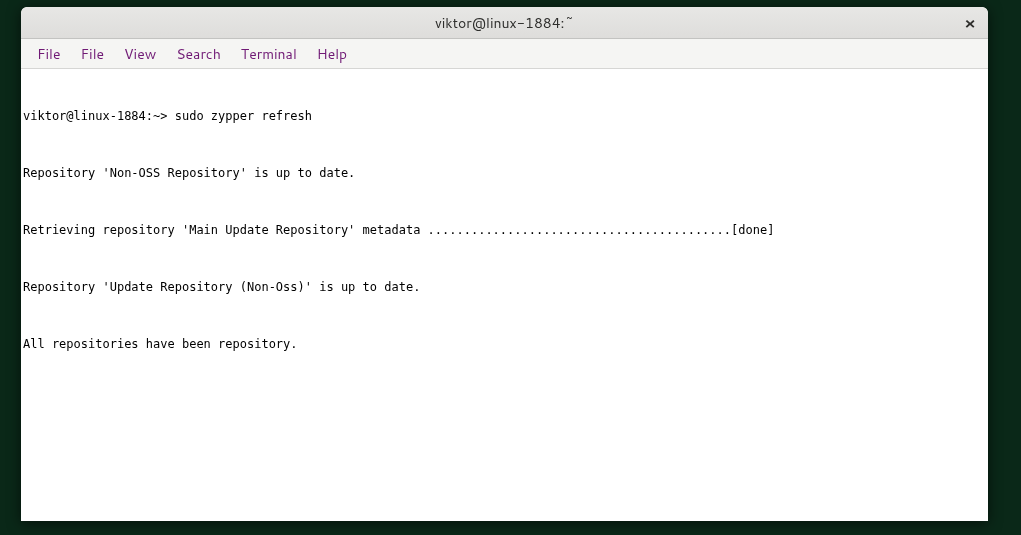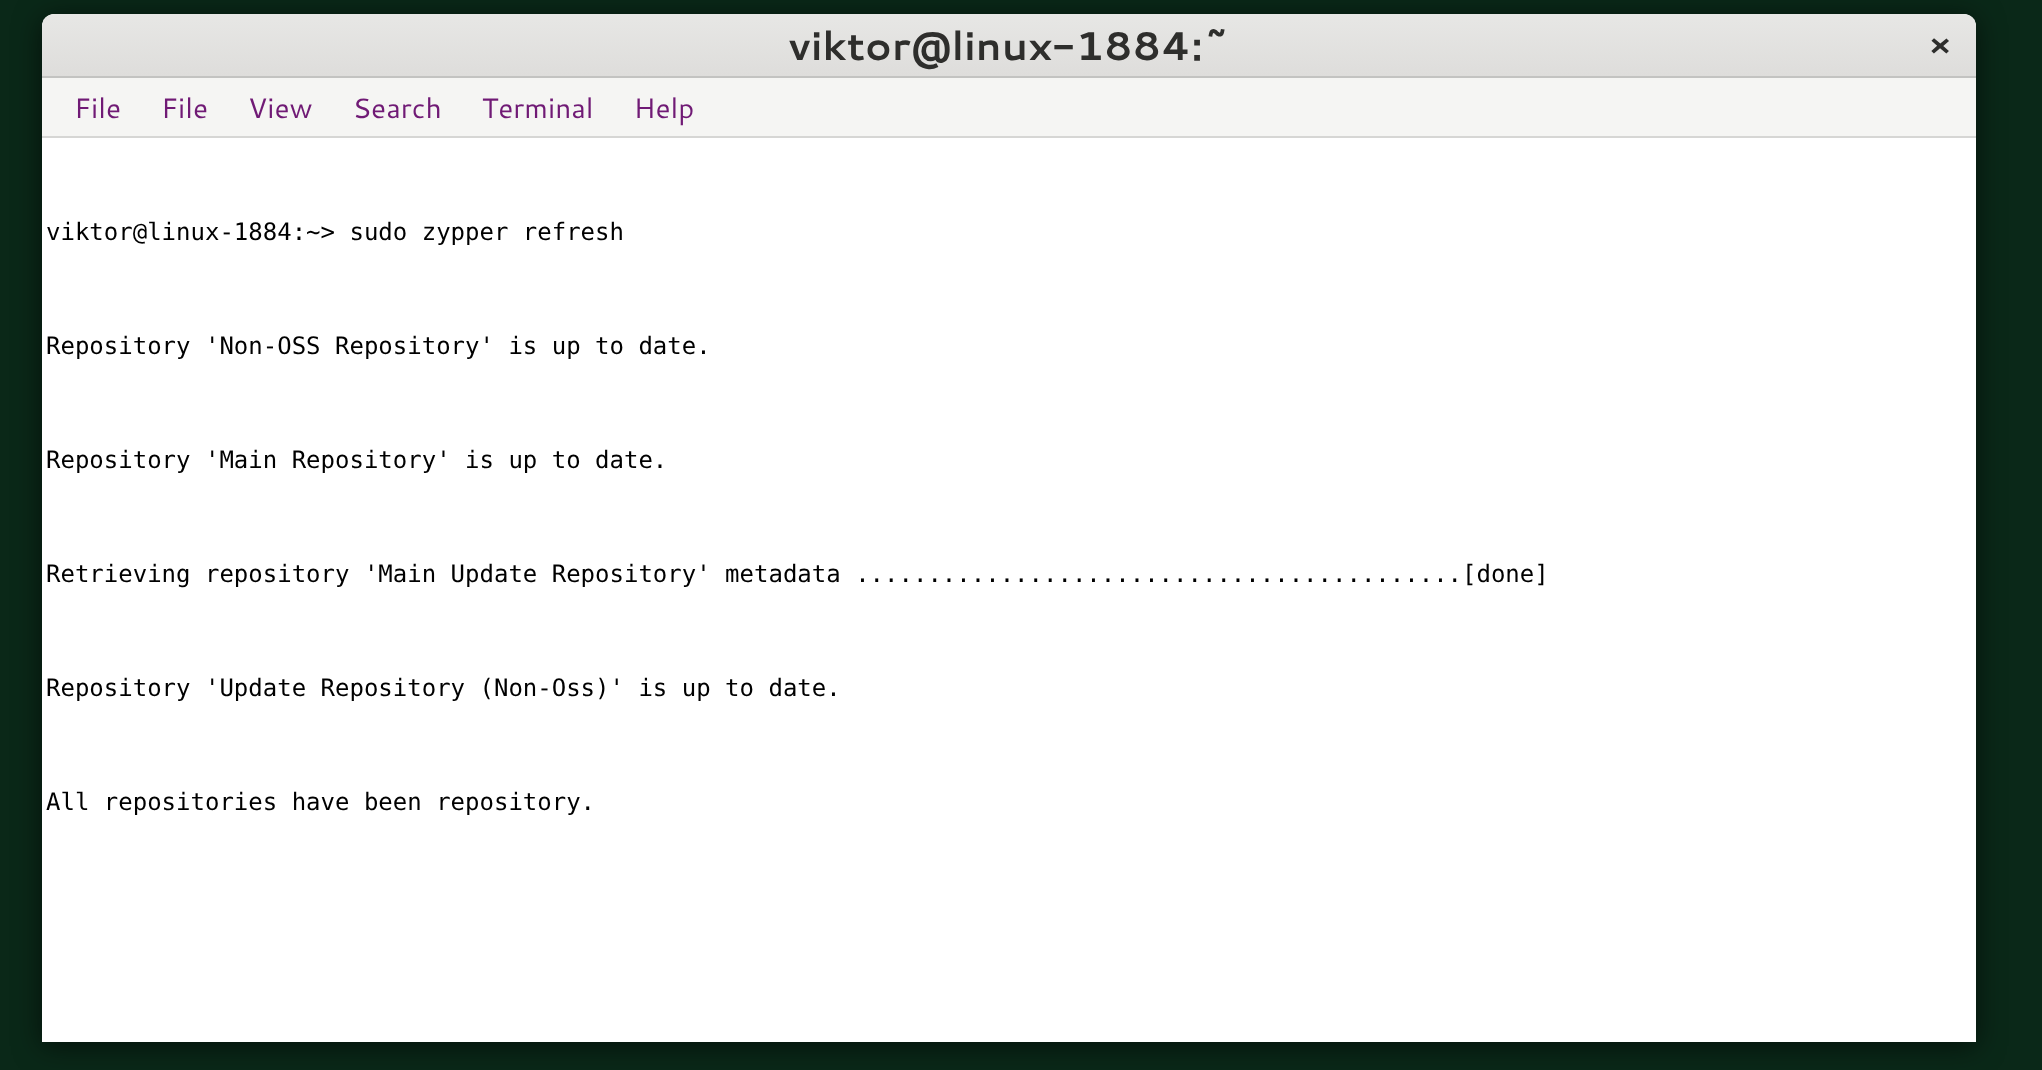--- a/index.html
+++ b/index.html
@@ -29,22 +29,22 @@
       background: linear-gradient(#e7e7e5, #dedddb);
       border-bottom: 1px solid #c3c3c1;
       display: flex;
       align-items: center;
       position: relative;
       border-radius: 6px 6px 0 0;
     }
     .title {
       flex: 1;
       text-align: center;
-      font-size: 20px;
-      font-weight: 700;
+      font-size: 14px;
+      font-weight: 400;
       color: #2e2e2c;
     }
     .close-btn {
       position: absolute;
       right: 8px;
       top: 50%;
       transform: translateY(-50%);
       width: 20px;
       height: 20px;
       display: flex;
@@ -112,18 +112,17 @@
     <div class="menu-item">File</div>
     <div class="menu-item">File</div>
     <div class="menu-item">View</div>
     <div class="menu-item">Search</div>
     <div class="menu-item">Terminal</div>
     <div class="menu-item">Help</div>
   </div>
   <div class="terminal">
     <div class="term-line">viktor@linux-1884:~&gt; sudo zypper refresh</div>
     <div class="term-line">Repository 'Non-OSS Repository' is up to date.</div>
-    <div class="term-line">Repository 'Main Repository' is up to date.</div>
     <div class="term-line">Retrieving repository 'Main Update Repository' metadata ..........................................[done]</div>
     <div class="term-line">Repository 'Update Repository (Non-Oss)' is up to date.</div>
     <div class="term-line">All repositories have been repository.</div>
   </div>
 </div>
 
 </body></html>

